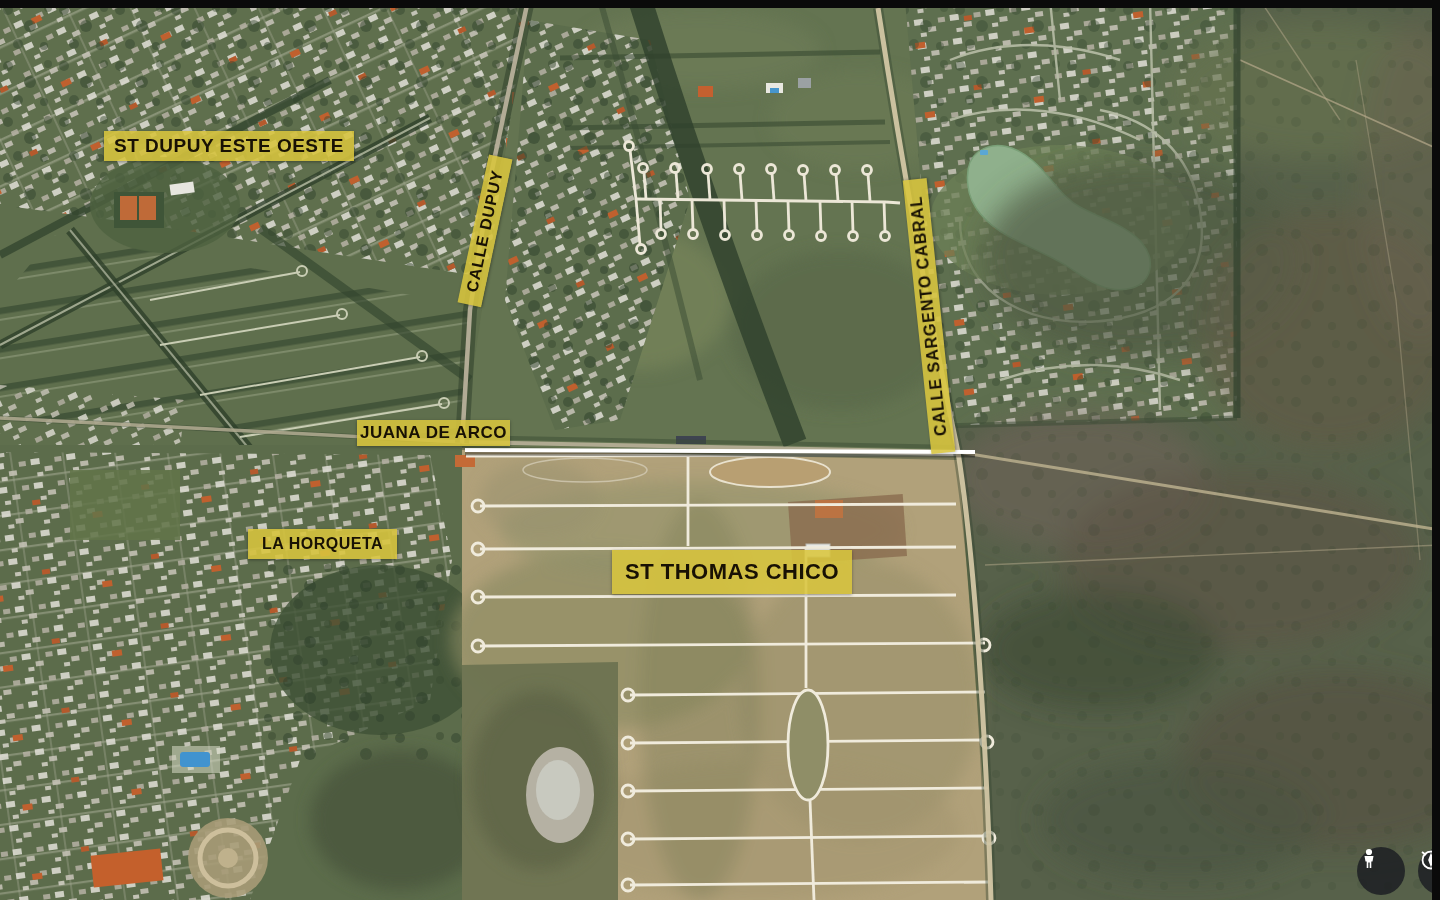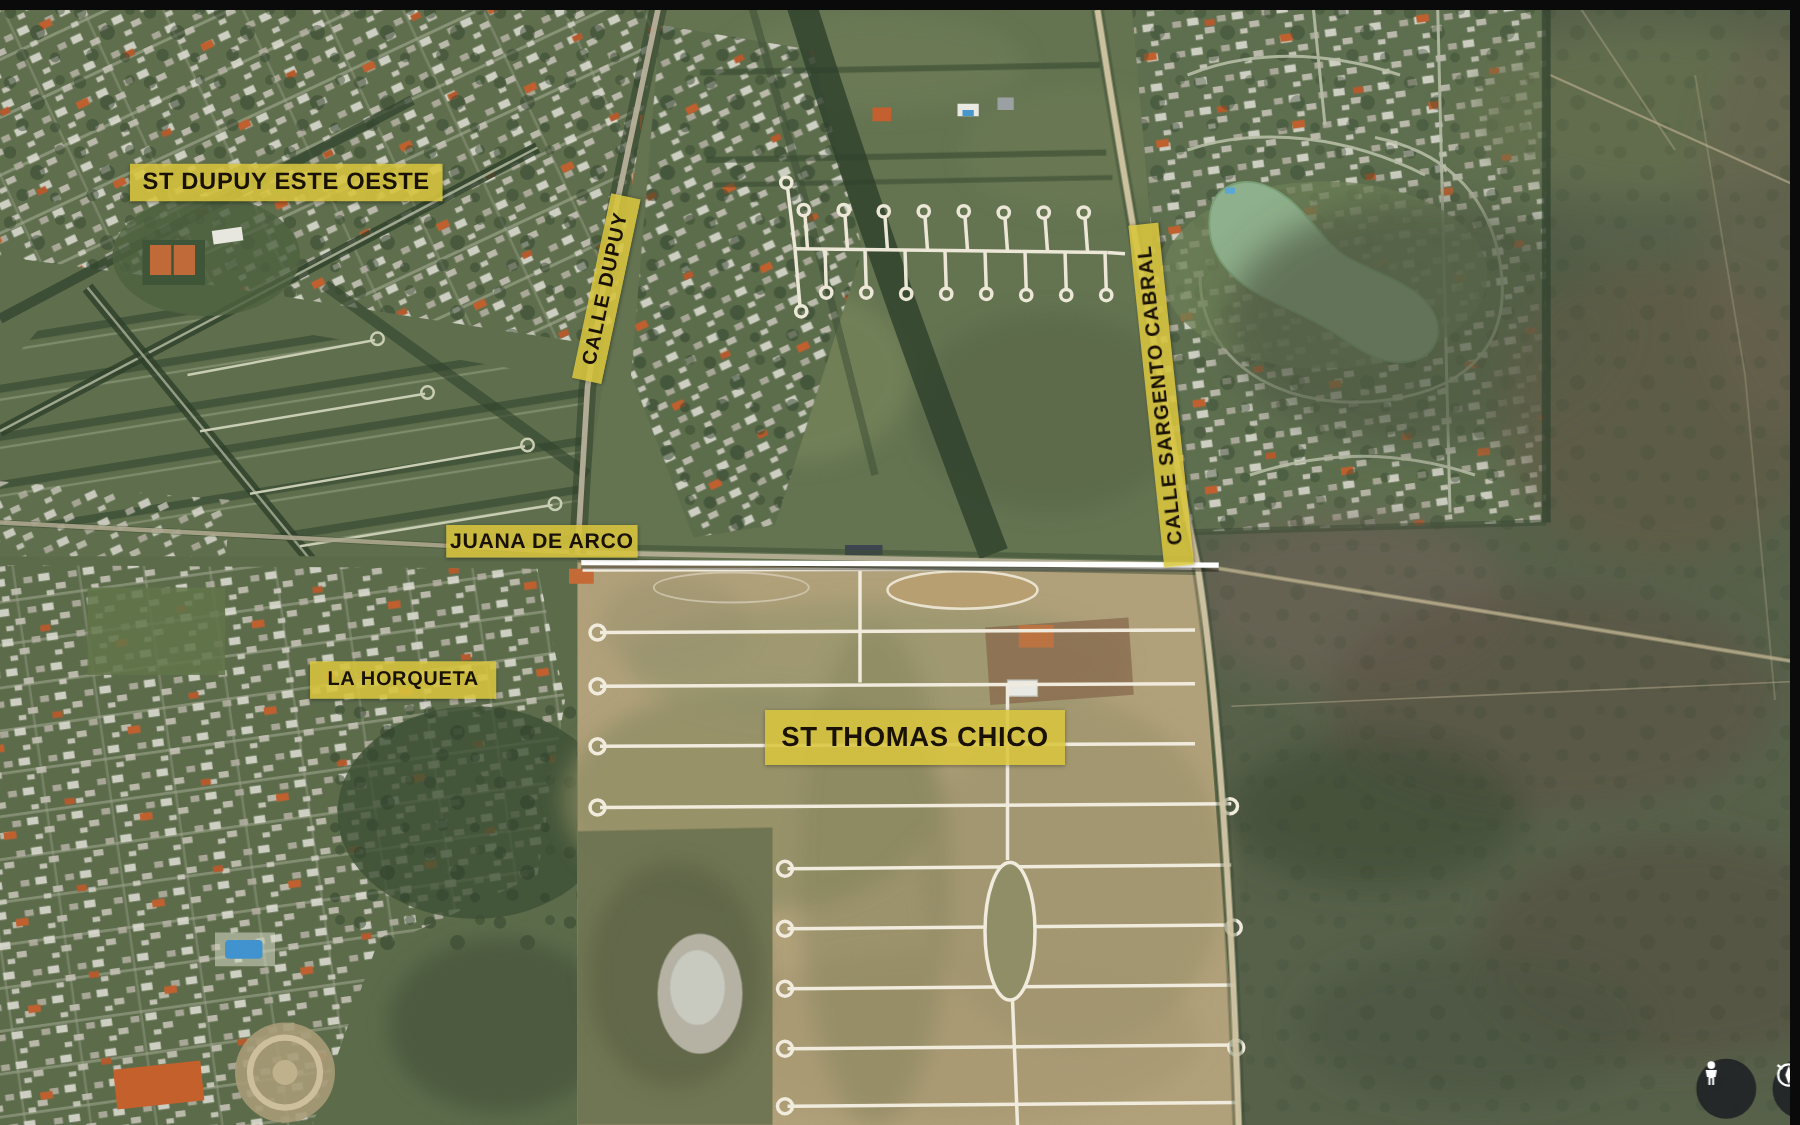--- a/index.html
+++ b/index.html
@@ -11,21 +11,21 @@
     background:rgba(216,197,61,.88);
     color:#181104;font-weight:bold;white-space:nowrap;
     font-family:"Liberation Sans",sans-serif;
     box-shadow:0 1px 3px rgba(0,0,0,.35);
     letter-spacing:.5px;
   }
   #lbl-steo{left:104px;top:131px;font-size:19px;padding:4px 10px;}
   #lbl-eche{left:572px;top:107px;font-size:19px;padding:4px 10px;}
   #lbl-juana{left:333px;top:420px;font-size:17px;padding:3px 3px;margin-left:24px;}
   #lbl-horqueta{left:248px;top:529px;font-size:16px;padding:6px 14px;}
-  #lbl-chico{left:612px;top:568px;font-size:22px;padding:9px 13px;}
+  #lbl-chico{left:612px;top:550px;font-size:22px;padding:9px 13px;}
   #lbl-dupuy{left:485px;top:231px;font-size:16px;padding:3px 13px;letter-spacing:1px;
     transform:translate(-50%,-50%) rotate(-78deg);}
   #lbl-cabral{left:929px;top:316px;font-size:16px;padding:3px 17px;letter-spacing:1px;
     transform:translate(-50%,-50%) rotate(-96deg);}
   .round-btn{position:absolute;z-index:20;width:48px;height:48px;border-radius:50%;
     background:rgba(28,30,34,.84);display:flex;align-items:center;justify-content:center;cursor:pointer;}
   #pegman-btn{left:1357px;top:847px;}
   #compass-btn{left:1418px;top:847px;}
   .bar{position:absolute;background:#0a0a0a;z-index:50;}
   .bar.top{left:0;top:0;width:1440px;height:8px;}

